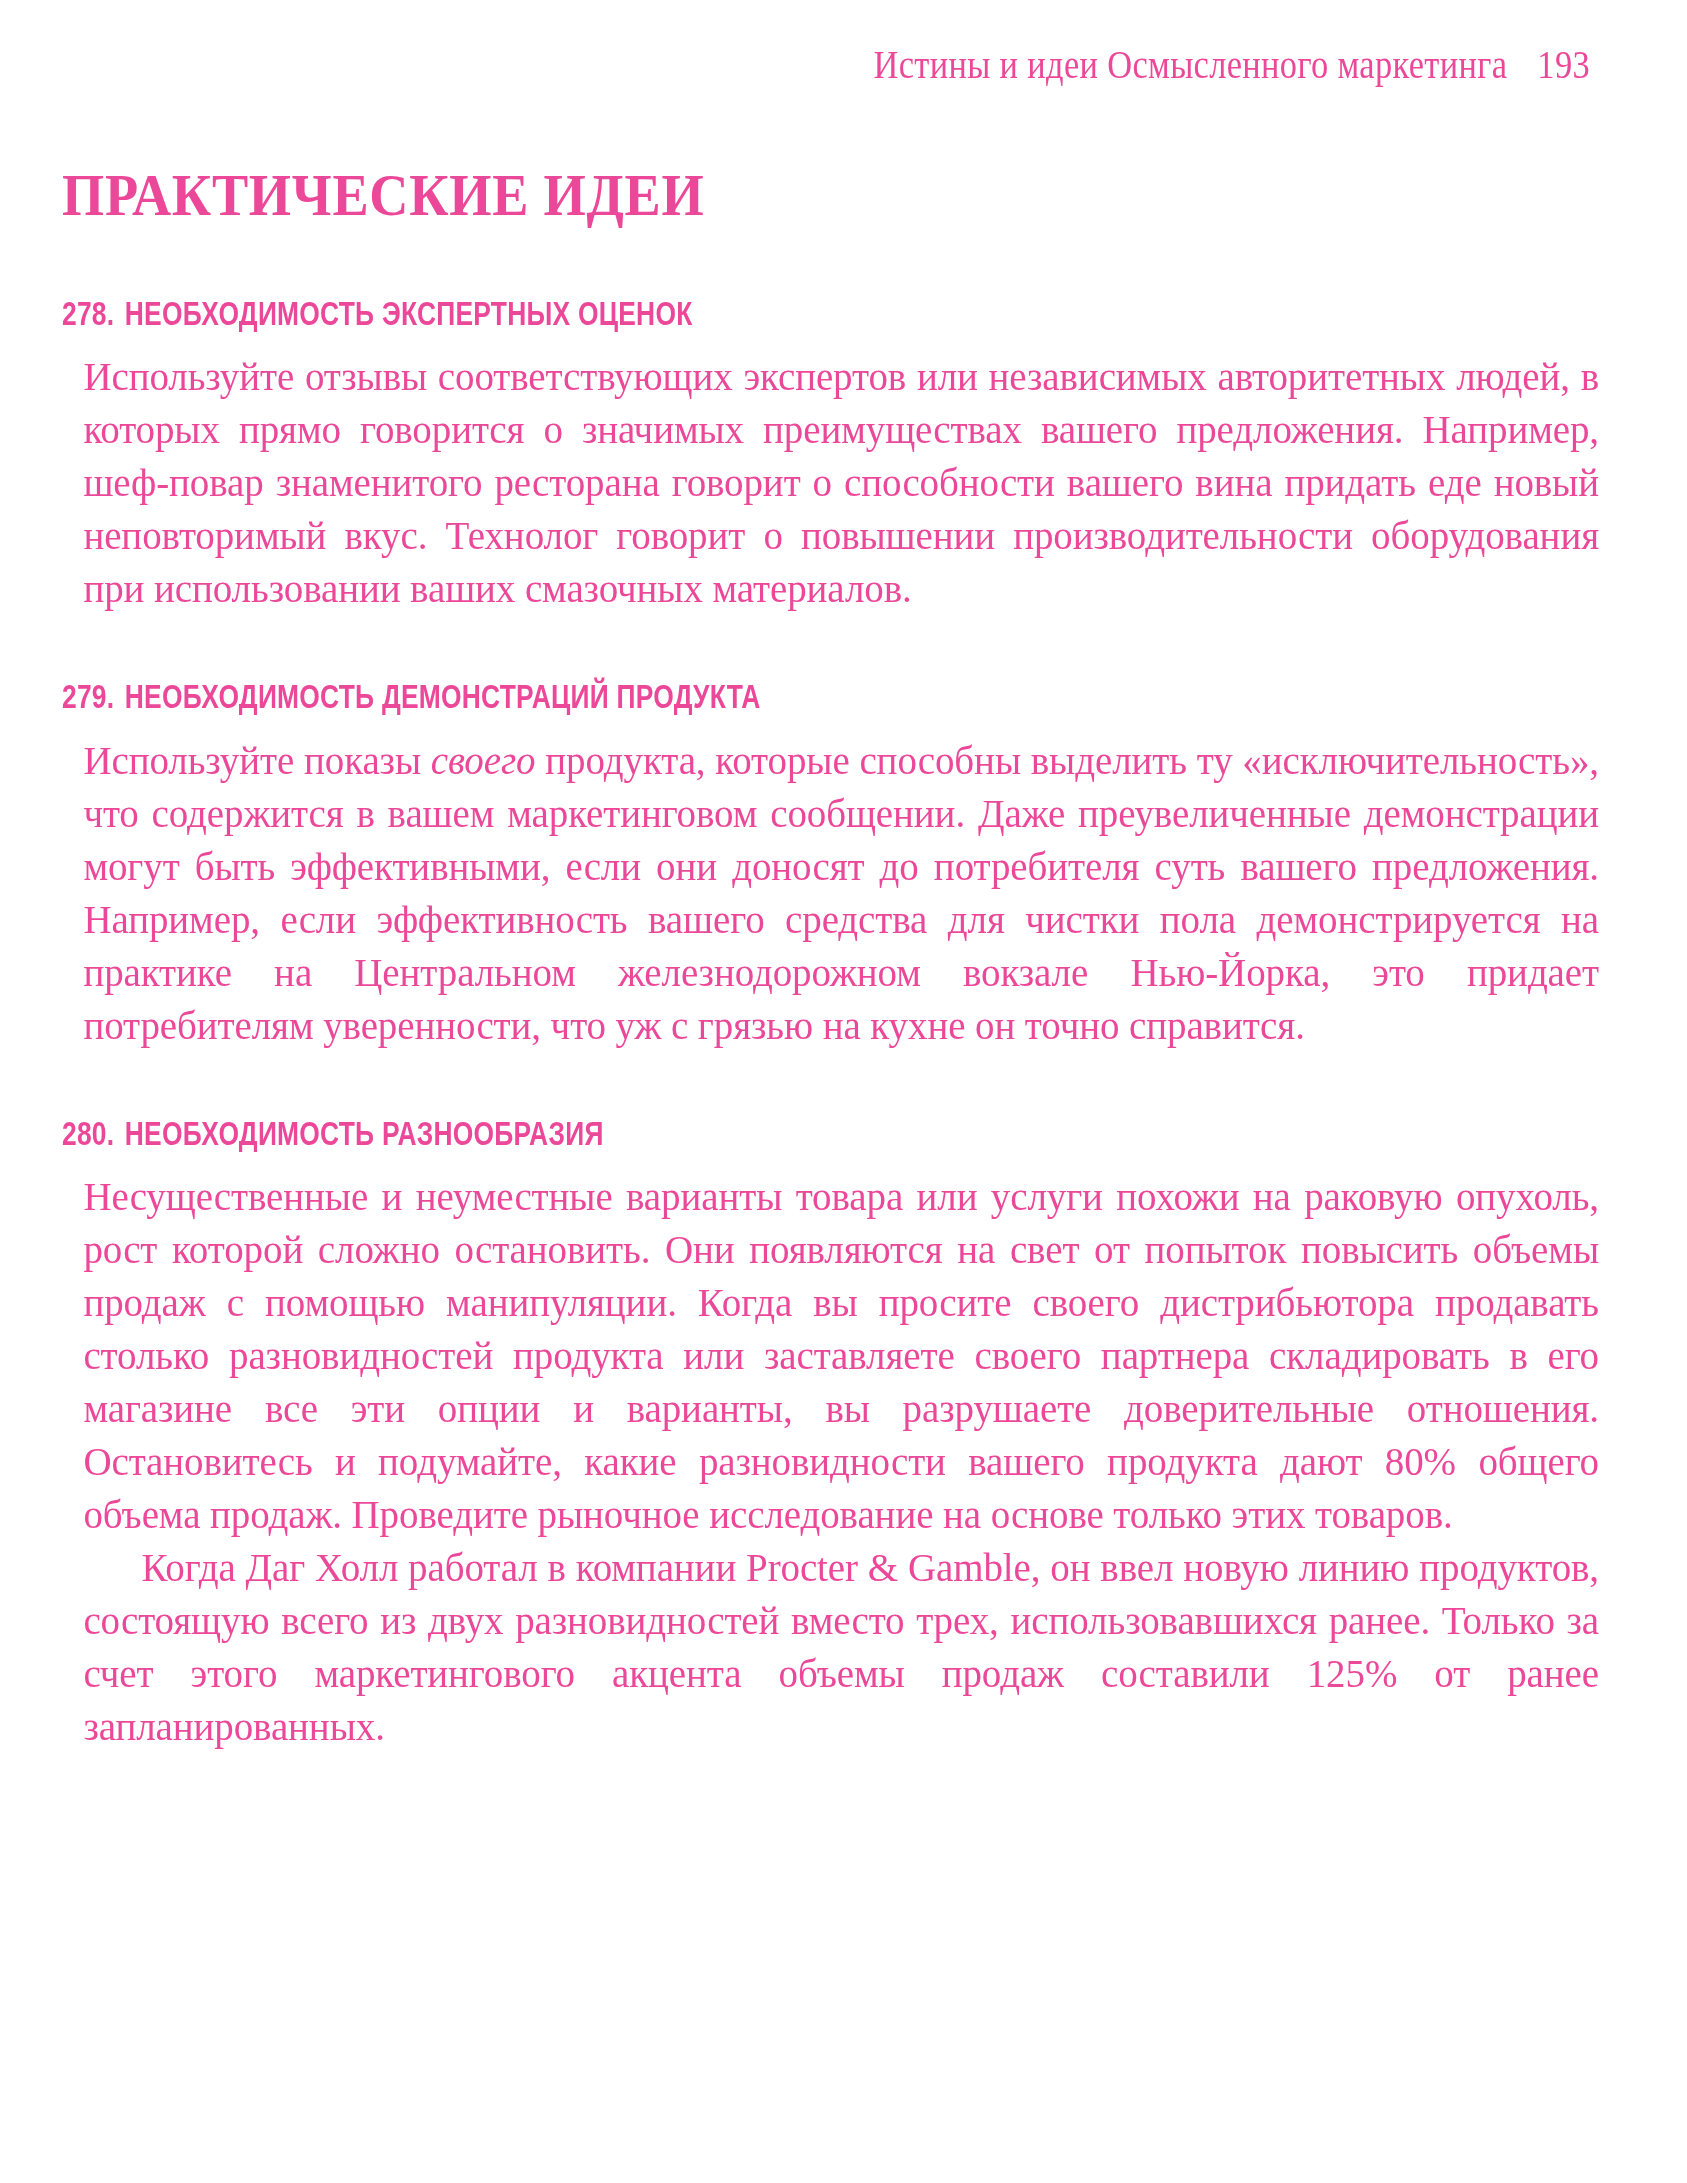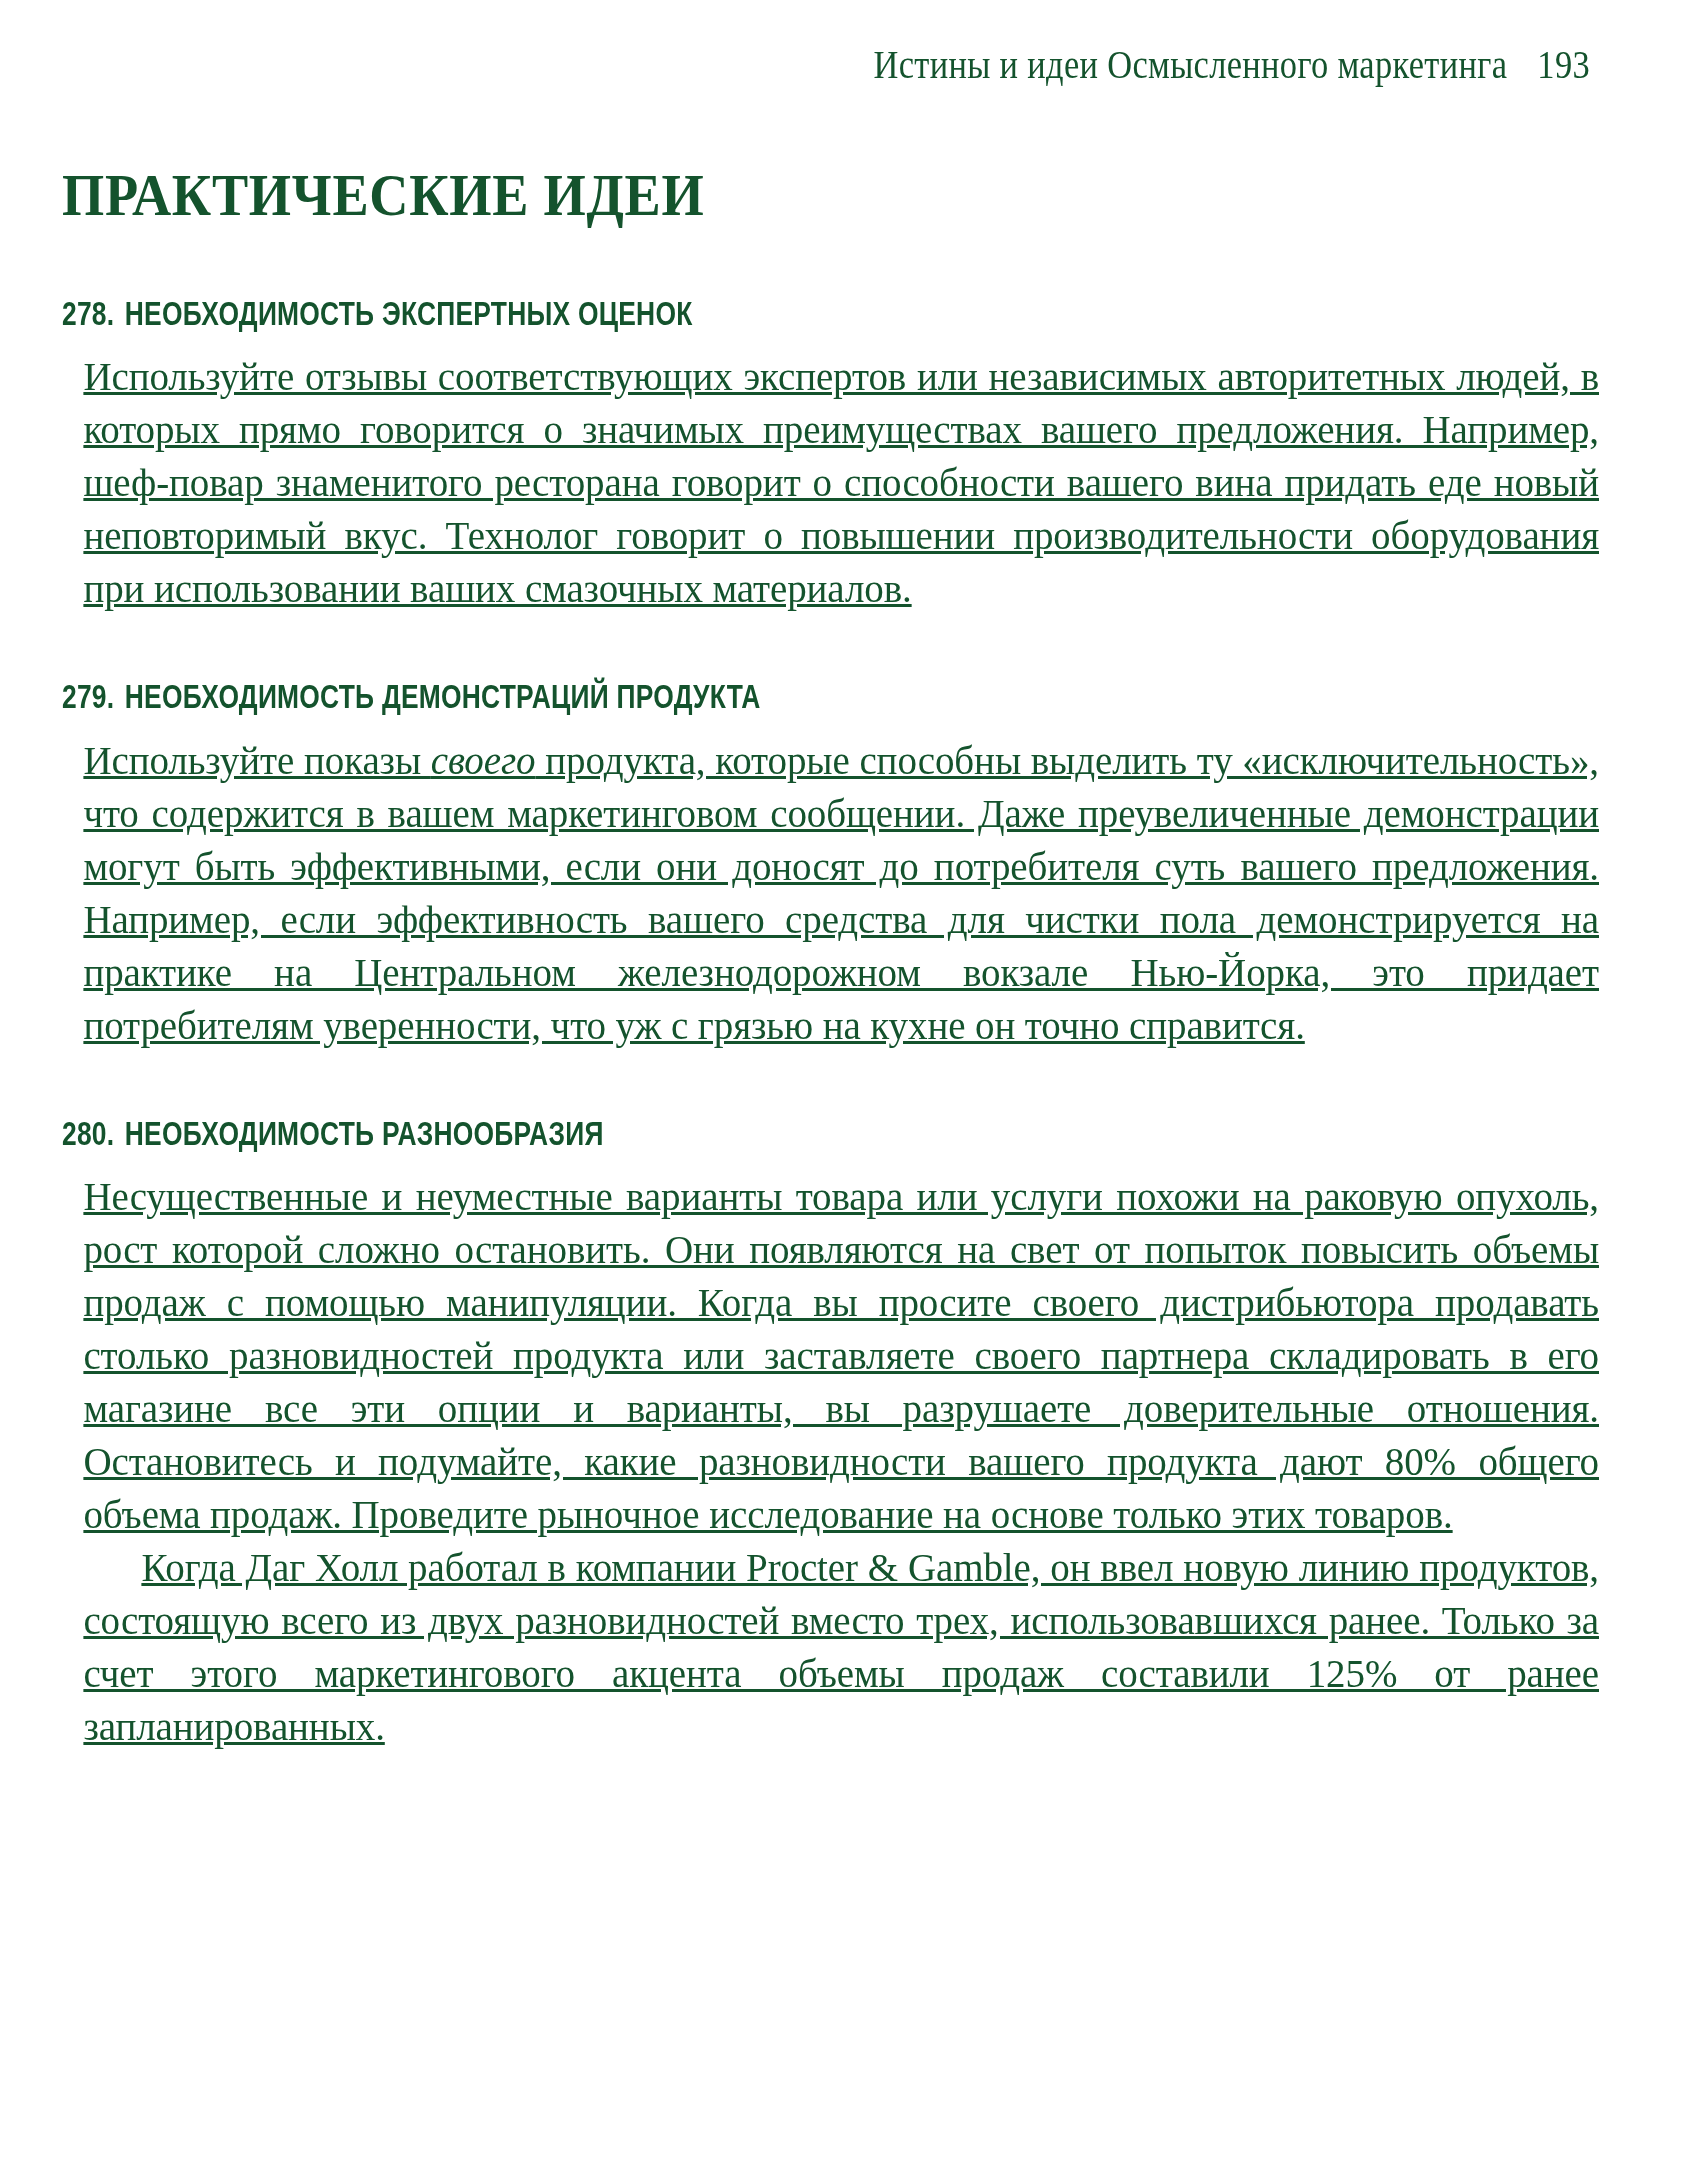--- a/index.html
+++ b/index.html
@@ -11,21 +11,21 @@
 
   .page {
     position: relative;
     width: 1687px;
     height: 2183px;
     background: #ffffff;
     box-sizing: border-box;
     padding: 0;
     overflow: hidden;
     font-family: "Liberation Serif", "DejaVu Serif", serif;
-    color: #14532d;
+    color: #ec4899;
   }
 
   
   .running-head {
     position: absolute;
     top: 43px;
     left: 0;
     right: 97px;
     text-align: right;
     font-family: "Liberation Serif", "DejaVu Serif", serif;
@@ -82,21 +82,20 @@
     font-family: "Liberation Serif", "DejaVu Serif", serif;
     font-size: 39px;
     line-height: 53px;
     text-align: justify;
     text-justify: inter-word;
     margin: 0;
     padding-left: 21.4px;
     letter-spacing: -0.1px;
     -webkit-hyphens: none;
     hyphens: none;
-    text-decoration: underline;
   }
   .para.indented {
     text-indent: 58px;
   }
   .para + .para { margin-top: 0; }
   .para i, .para em { font-style: italic; }
 
   .section-block { margin-bottom: 64px; }
   .section-block:last-child { margin-bottom: 0; }
 </style>

